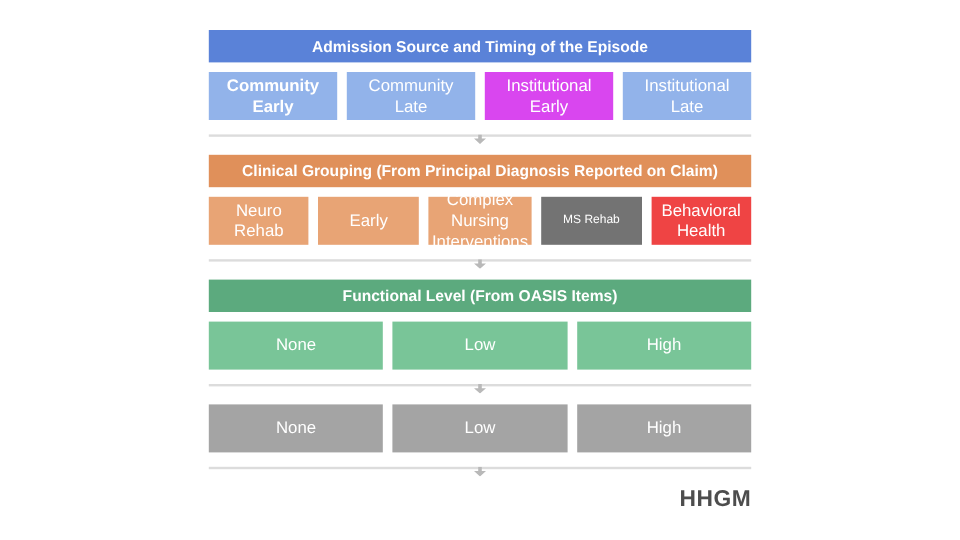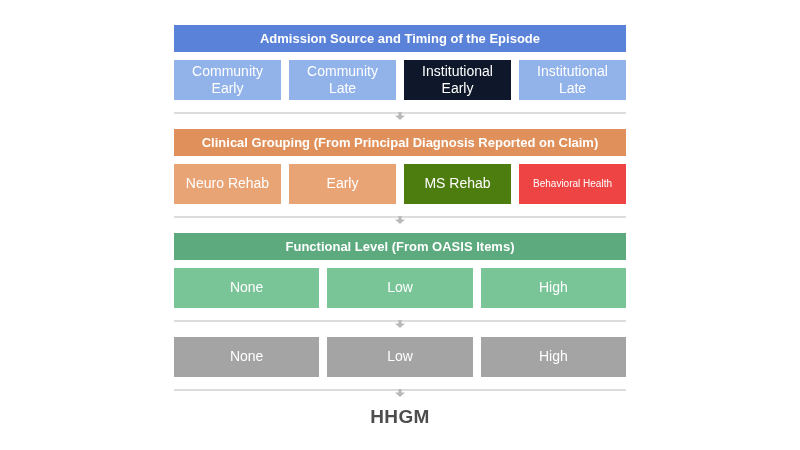--- a/index.html
+++ b/index.html
@@ -39,54 +39,55 @@
     height: 0;
   }
   .divider svg {
     position: absolute; left: 50%; top: -2px;
     transform: translateX(-50%);
     display: block;
   }
 
   .result-label {
     margin-top: 1px;
-    text-align: center;
+    text-align: right;
     font-size: 19px; font-weight: bold;
     color: #4d4d4d;
     letter-spacing: 0.4px;
   }
 </style>
 </head>
 <body>
 
 <div class="canvas">
   <div class="stack">
 
     <section>
       <div class="sec-header" style="background-color: rgb(90, 130, 216);">Admission Source and Timing of the Episode</div>
       <div class="row">
-        <div class="box" style="background-color: rgb(146, 179, 234);">Community Early</div>
+        <div class="box" style="background-color: rgb(146, 179, 234); font-weight: bold;">Community Early</div>
         <div class="box" style="background-color: rgb(146, 179, 234);">Community Late</div>
-        <div class="box" style="background-color: #0f172a;">Institutional Early</div>
+        <div class="box" style="background-color: #d946ef;">Institutional Early</div>
         <div class="box" style="background-color: rgb(146, 179, 234);">Institutional Late</div>
       </div>
     </section>
 
     <div class="divider">
       <svg width="14" height="8" viewBox="0 0 14 8">
         <path d="M5.5,0 L8.5,0 L8.5,3.5 L12,3.5 L7,8 L2,3.5 L5.5,3.5 Z" style="fill: rgb(185, 185, 185);"></path>
       </svg>
     </div>
 
     <section>
       <div class="sec-header" style="background-color: rgb(224, 144, 90);">Clinical Grouping (From Principal Diagnosis Reported on Claim)</div>
       <div class="row row-clinical">
         <div class="box" style="background-color: rgb(232, 164, 117);">Neuro Rehab</div>
         <div class="box" style="background-color: rgb(232, 164, 117);">Early</div>
-        <div class="box" style="background-color: #4d7c0f;">MS Rehab</div>
+        <div class="box" style="background-color: rgb(232, 164, 117);">Complex Nursing Interventions</div>
+        <div class="box" style="background-color: #737373;">MS Rehab</div>
         <div class="box" style="background-color: #ef4444;">Behavioral Health</div>
       </div>
     </section>
 
     <div class="divider">
       <svg width="14" height="8" viewBox="0 0 14 8">
         <path d="M5.5,0 L8.5,0 L8.5,3.5 L12,3.5 L7,8 L2,3.5 L5.5,3.5 Z" style="fill: rgb(185, 185, 185);"></path>
       </svg>
     </div>
 

